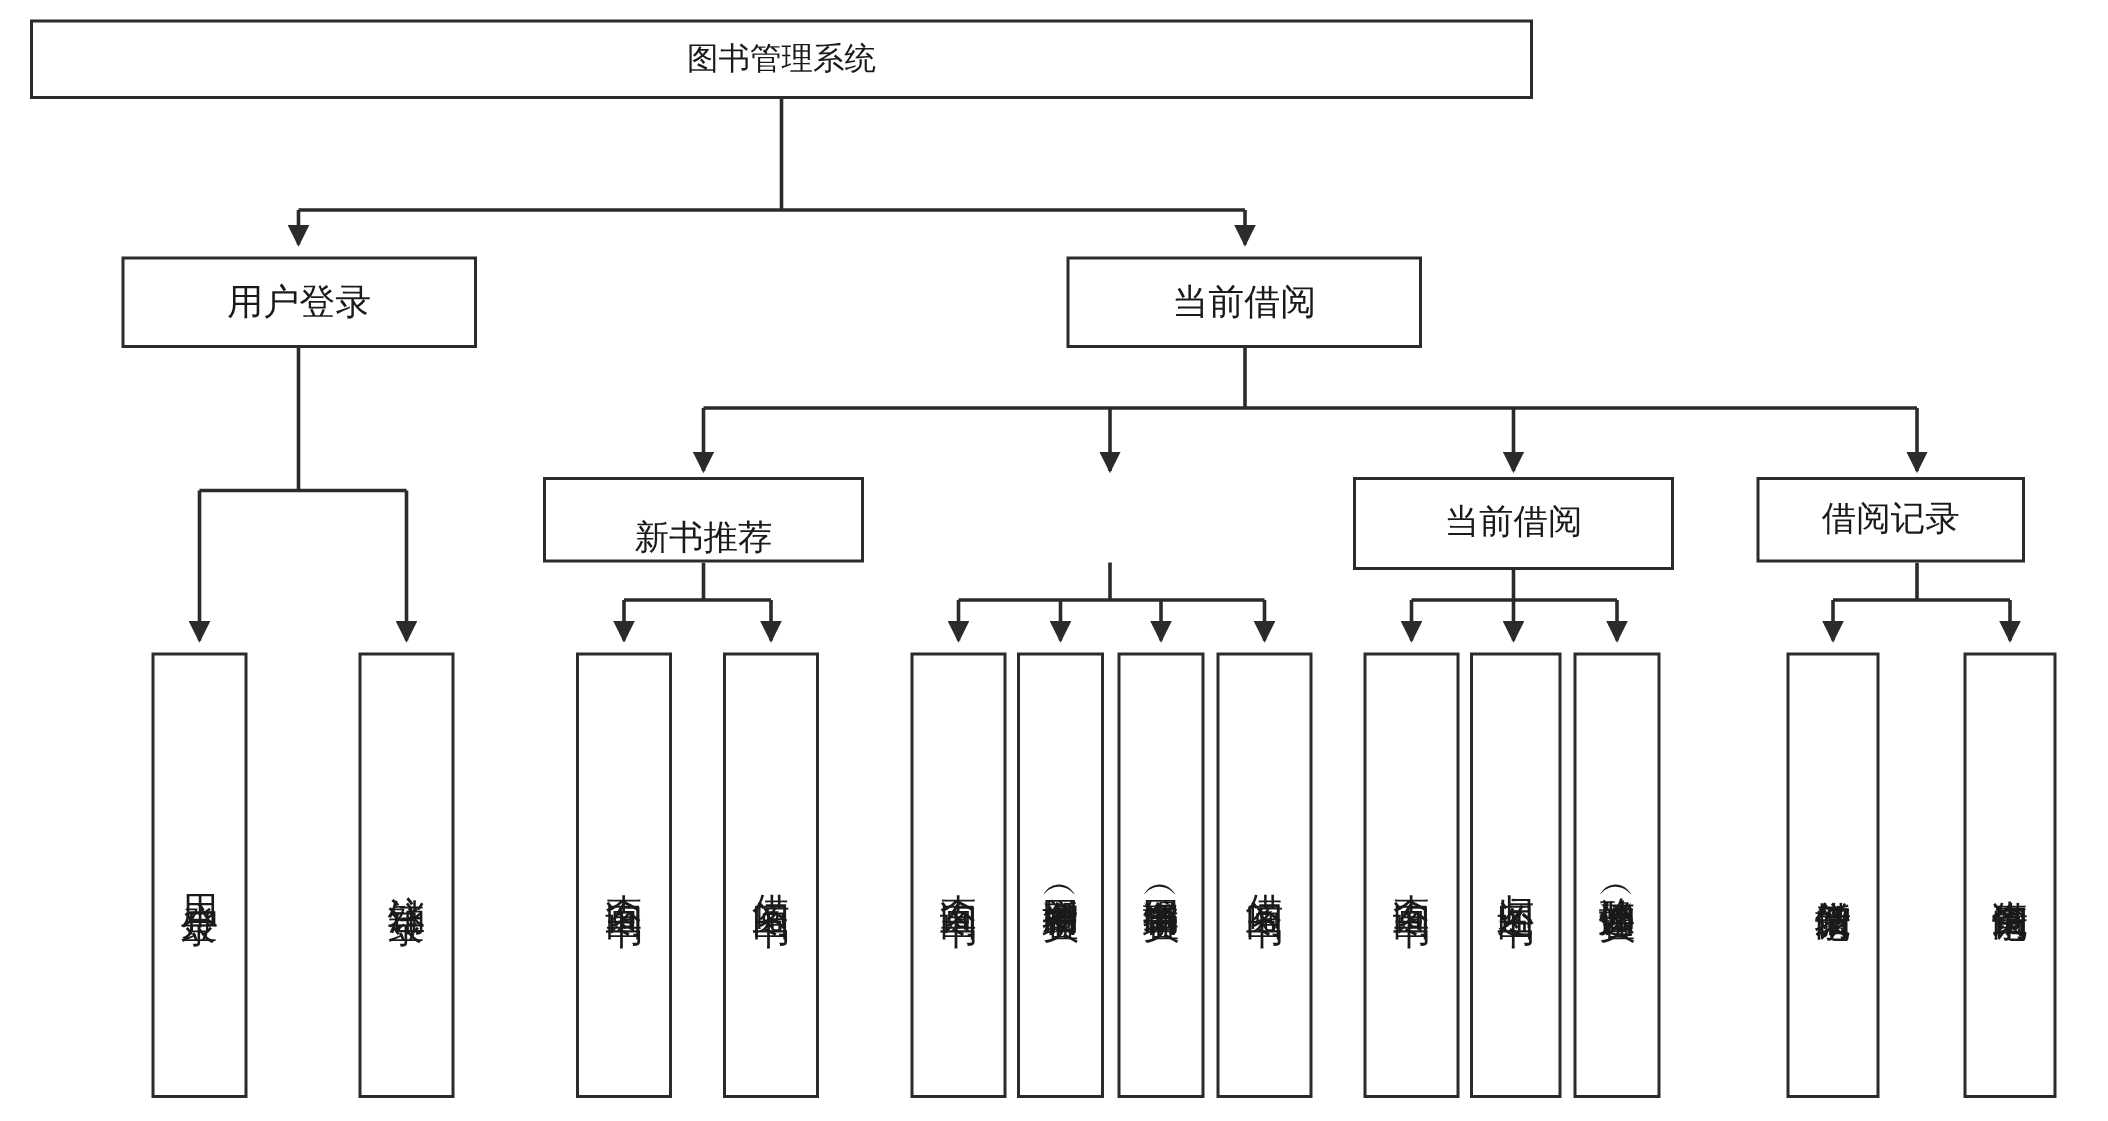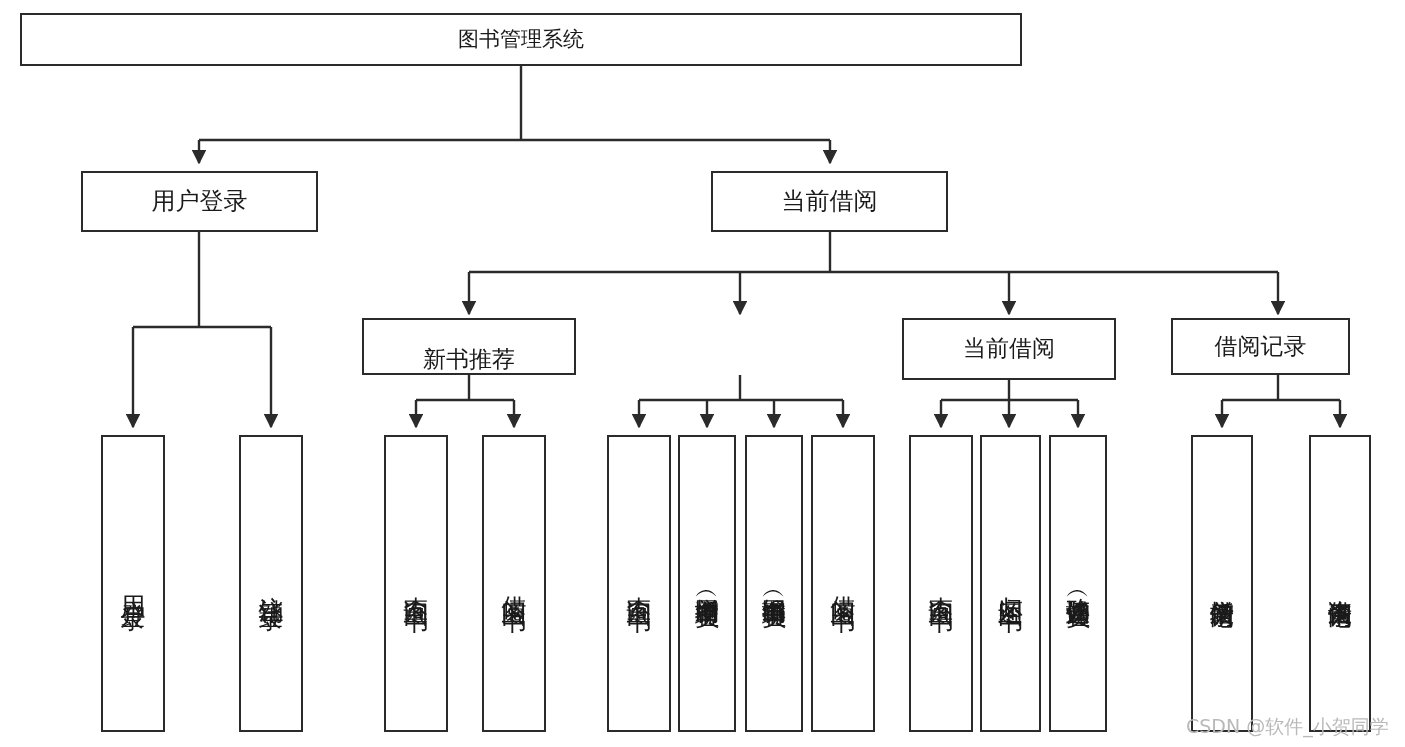--- a/index.html
+++ b/index.html
@@ -198,15 +198,14 @@
     <span class="label">确认归还（管理员）</span>
   </div>
 
   <div class="node leaf tall" style="left:1191px; top:435px; width:62px; height:297px;">
     <span class="label">新增借阅记录</span>
   </div>
   <div class="node leaf tall" style="left:1309px; top:435px; width:62px; height:297px;">
     <span class="label">查询借阅记录</span>
   </div>
 
-  <div id="watermark">CSDN @软件_小贺同学</div>
 
 </div>
 
 </body></html>

